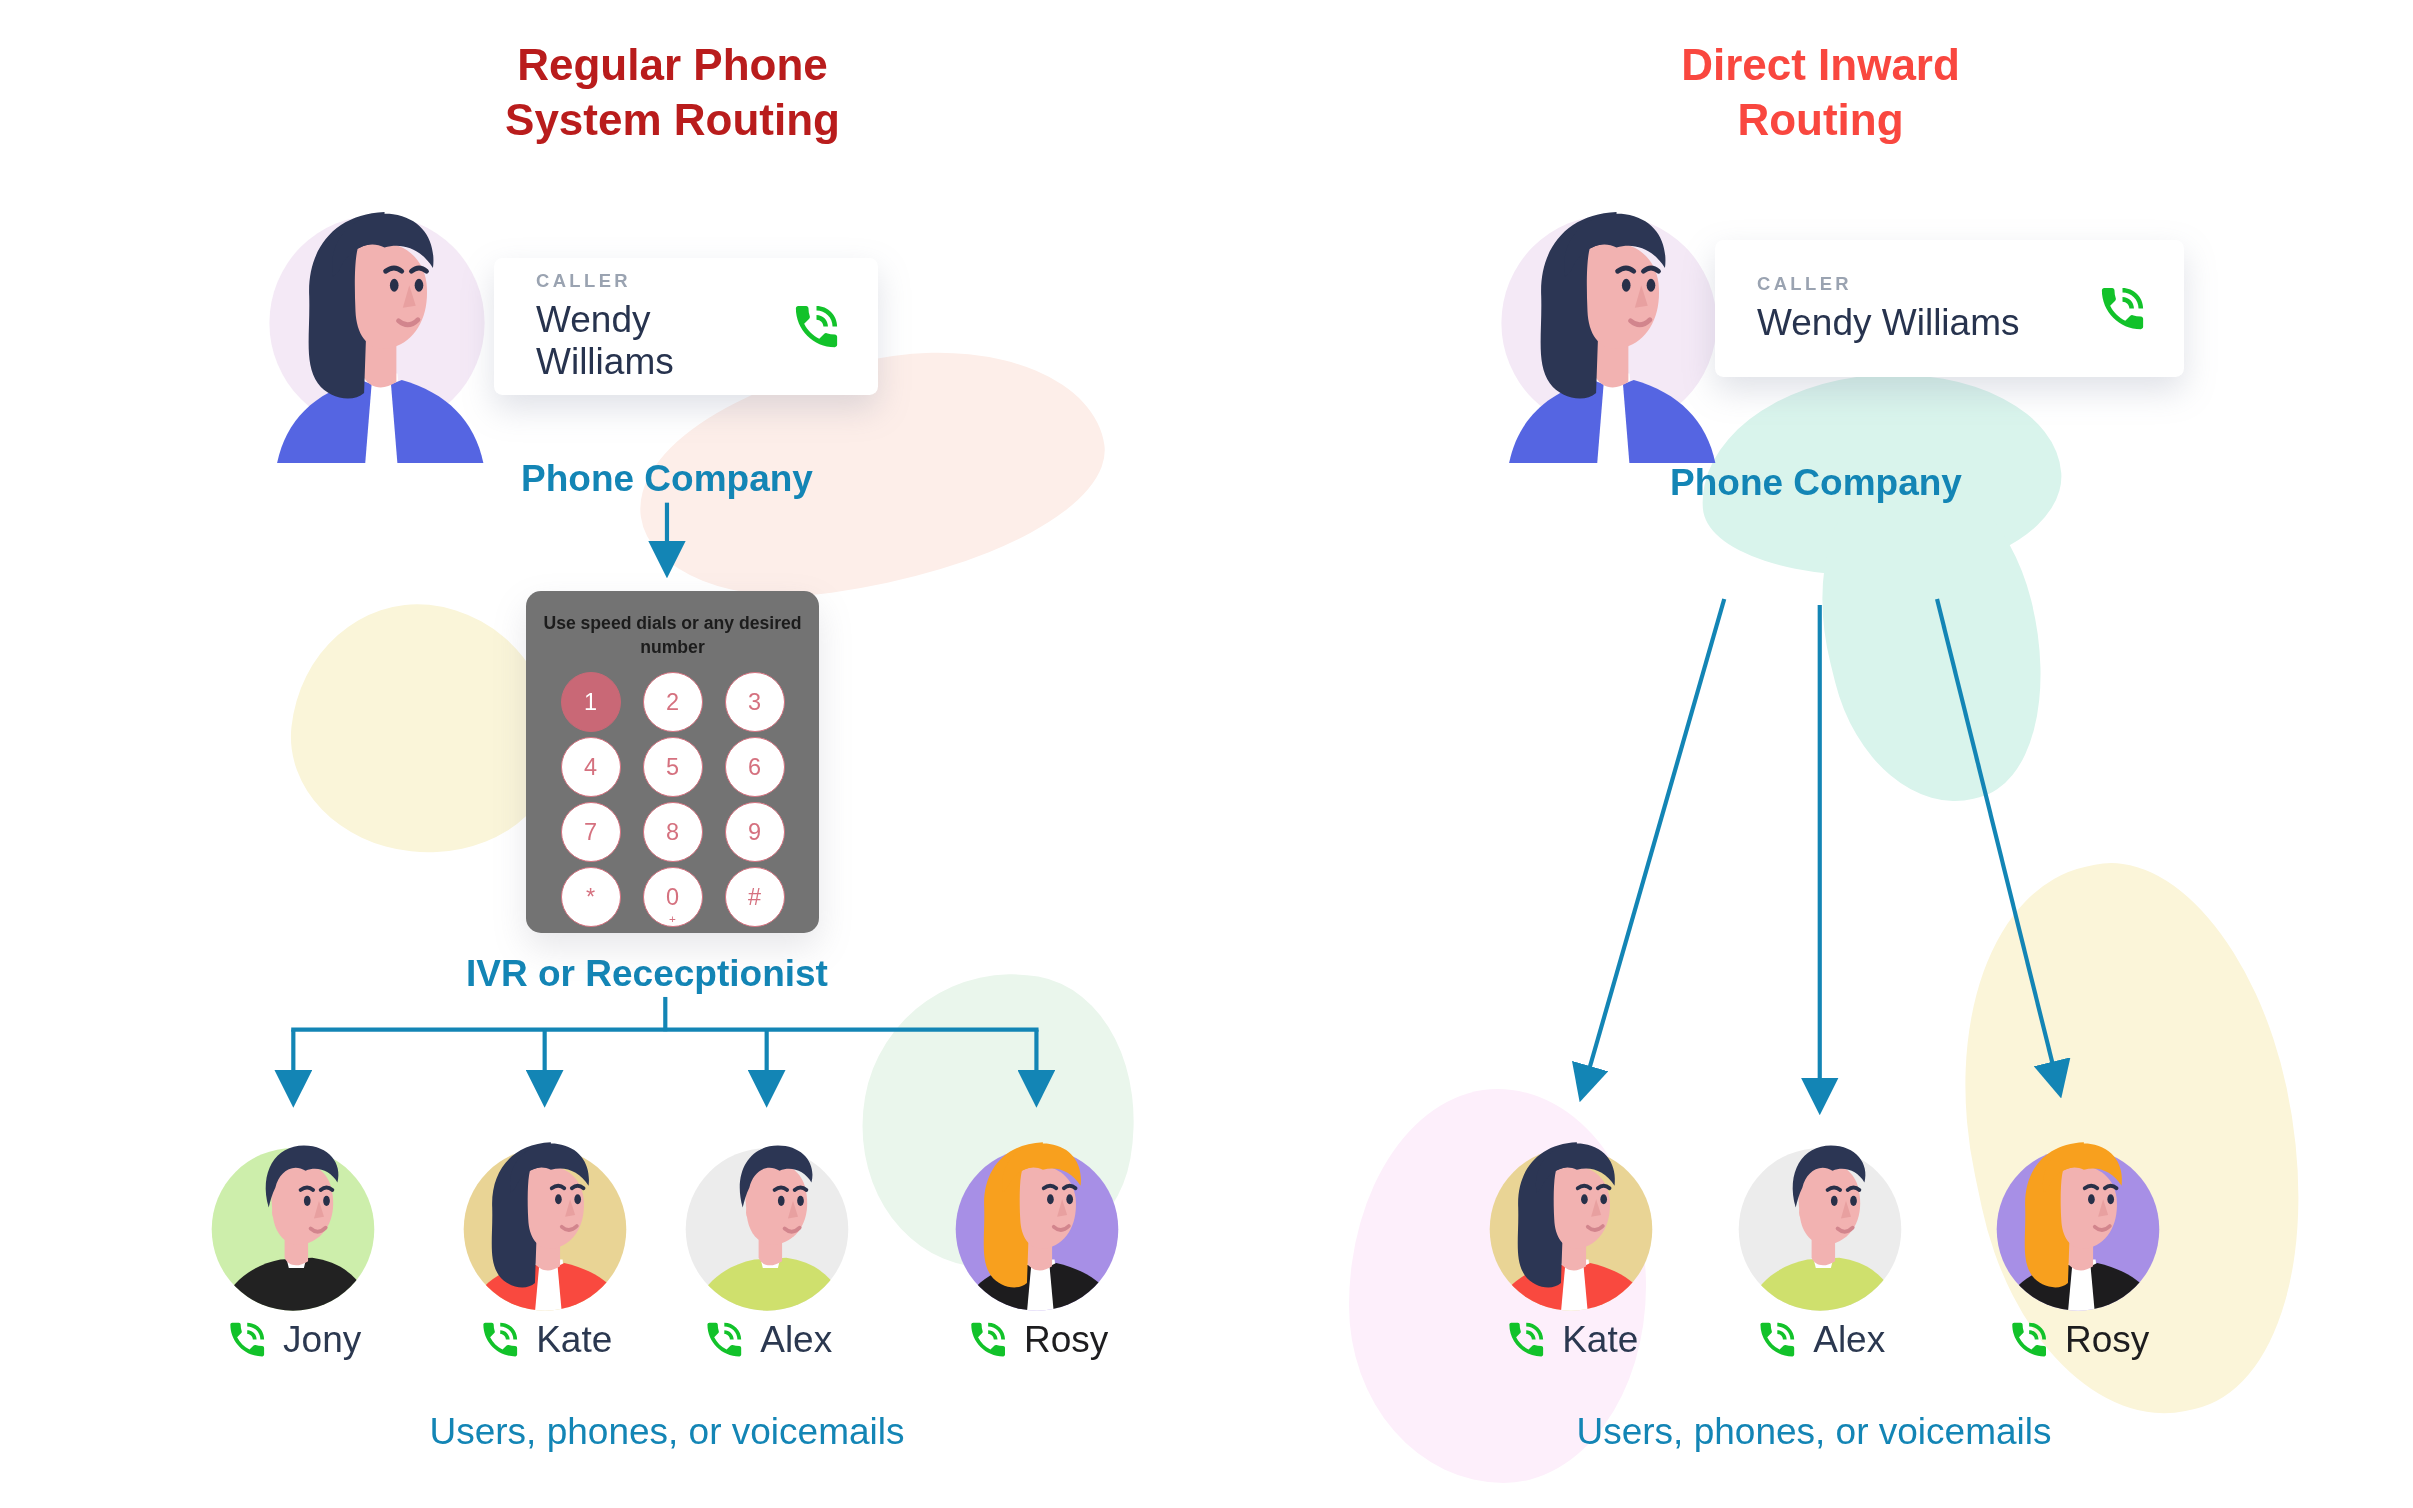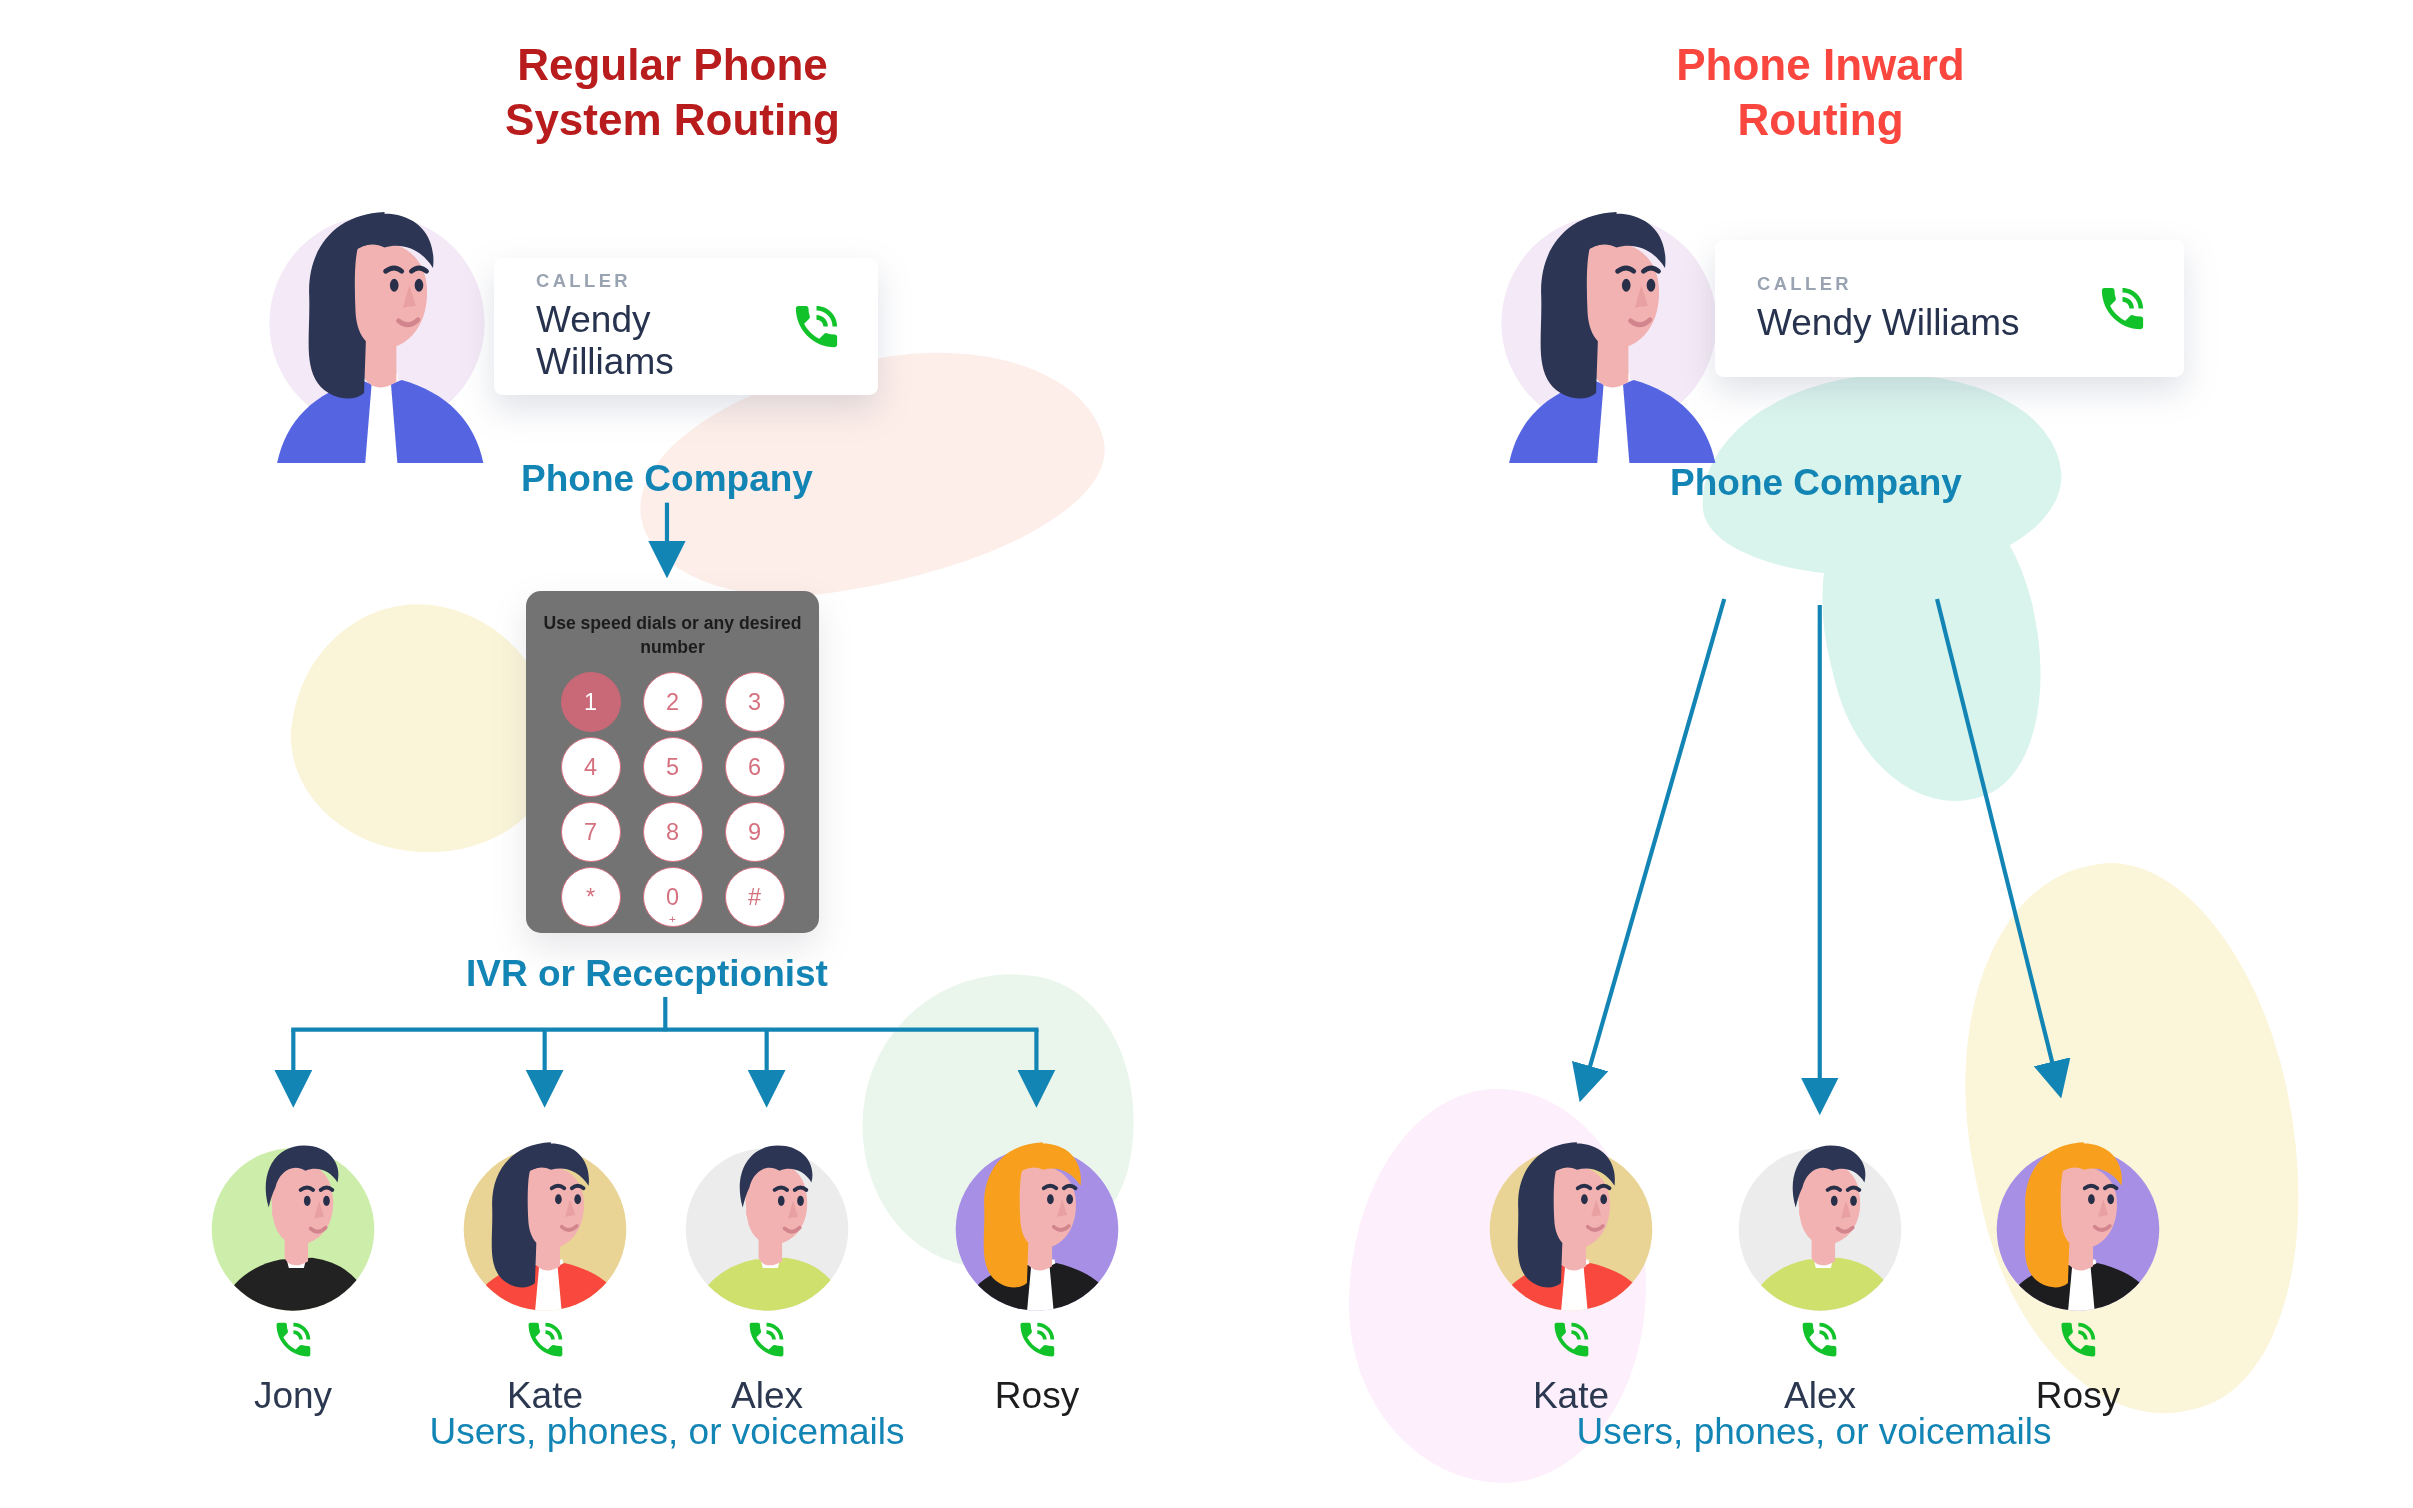--- a/index.html
+++ b/index.html
@@ -54,21 +54,21 @@
     box-sizing:border-box;color:#d5717f;font-size:23.5px;display:flex;align-items:center;
     justify-content:center;background:#ffffff;}
   .key.active{background:#c96876;border-color:#c96876;color:#ffffff;}
   .key .plus{position:absolute;left:0;right:0;bottom:1.7px;font-size:11.7px;line-height:11.7px;color:#d5717f;}
   
   .person-avatar{position:absolute;z-index:2;width:176px;height:193px;}
   .wendy-avatar{position:absolute;z-index:2;width:226px;height:264px;}
   .pos-wendy-left{left:264px;top:199px;}
   .pos-wendy-right{left:1496px;top:199px;}
   .person-label{position:absolute;z-index:2;top:1317px;transform:translateX(-50%);
-    display:flex;align-items:center;gap:13.4px;flex-direction:column;}
+    display:flex;align-items:center;gap:13.4px;}
   .person-label svg{width:45px;height:45px;flex:0 0 auto;}
   .person-name{font-size:37px;font-weight:500;color:#2b3850;white-space:nowrap;}
 </style>
 </head>
 <body>
 
 <div id="stage">
 
   <div class="blob blob-salmon"></div>
   <div class="blob blob-yellow-left"></div>
@@ -99,21 +99,21 @@
       <line x1="2172" y1="722" x2="2172" y2="1293" marker-end="url(#ah)"></line>
       <line x1="2312" y1="715" x2="2451" y2="1274" marker-end="url(#ah)"></line>
     </g>
   </svg>
 
   <div class="title pos-left-title" style="color: #b91c1c;">
     <div>Regular Phone</div>
     <div>System Routing</div>
   </div>
   <div class="title pos-right-title" style="color: rgb(249, 71, 63);">
-    <div>Phone Inward</div>
+    <div>Direct Inward</div>
     <div>Routing</div>
   </div>
 
   <div class="wendy-avatar pos-wendy-left" id="wendy-left"><svg viewBox="0 0 210 245" width="100%" height="100%">
     <circle cx="105" cy="115" r="100" fill="#f4e9f6"></circle>
     <path d="M94,162 L124,162 L132,246 L88,246 Z" fill="#ffffff"></path>
     <path d="M12,246 C20,206 46,180 90,168 L100,172 L94,246 Z" fill="#5565e2"></path>
     <path d="M204,246 C196,206 170,180 128,168 L118,172 L124,246 Z" fill="#5565e2"></path>
     <path d="M93,120 L123,120 L123,170 C111,178 99,176 93,166 Z" fill="#f2b2b1"></path>
     <path d="M112,12 C64,14 40,48 42,90 C43,126 37,152 50,171 C60,185 82,190 93,180 L95,122 C93,86 97,50 112,32 Z" fill="#2c3654"></path>

